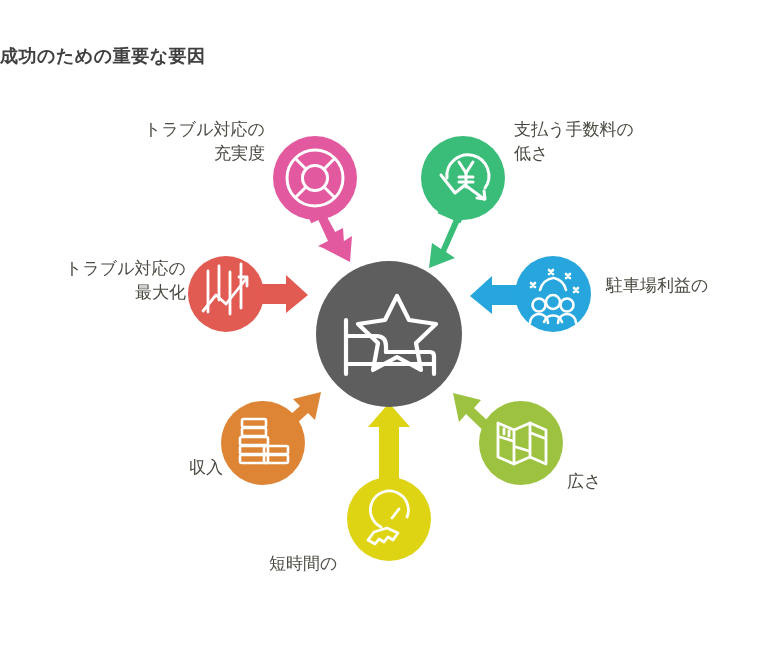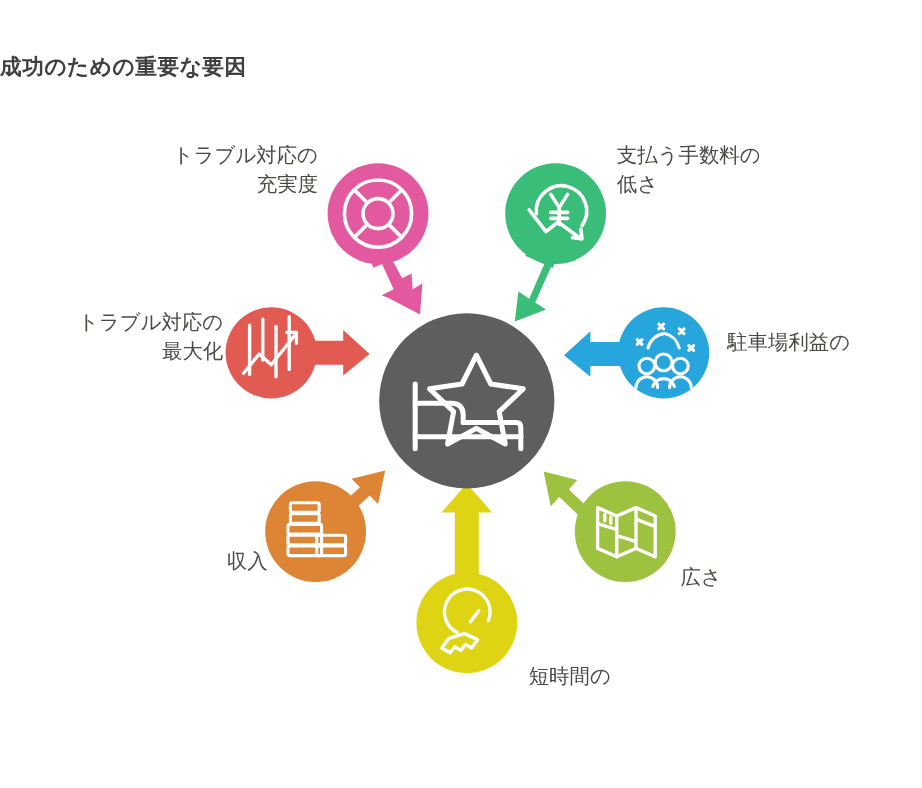--- a/index.html
+++ b/index.html
@@ -37,21 +37,21 @@
   }
   .label {
     position: absolute;
     font-size: 17px;
     line-height: 1.42;
     color: #4a4a42;
     white-space: nowrap;
   }
   .label.r { text-align: right; }
   .label.l { text-align: left; }
-  .label.c { text-align: right; }
+  .label.c { text-align: left; }
 </style>
 </head>
 <body>
 
 <div id="canvas">
 
   <div id="title">成功のための重要な要因</div>
 
   <svg class="svg-layer" viewBox="0 0 768 657">
 

